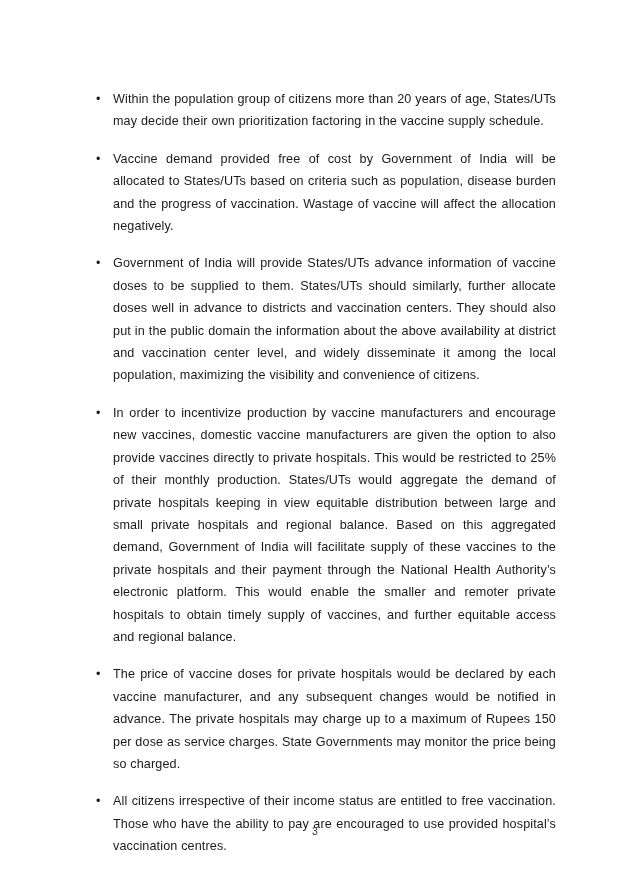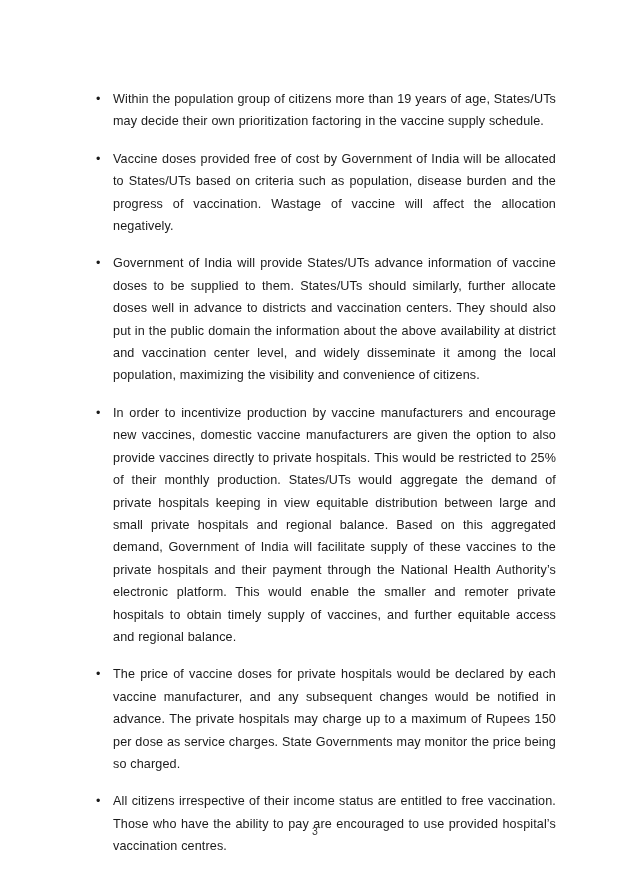--- a/index.html
+++ b/index.html
@@ -74,26 +74,26 @@
 </head>
 <body>
 
 <div class="page">
 
   <div class="content">
     <ul class="bullet-list">
 
       <li class="bullet-item">
         <span class="bullet-marker">•</span>
-        <span class="bullet-text">Within the population group of citizens more than 19 years of age, States/UTs may decide their own prioritization factoring in the vaccine supply schedule.</span>
+        <span class="bullet-text">Within the population group of citizens more than 20 years of age, States/UTs may decide their own prioritization factoring in the vaccine supply schedule.</span>
       </li>
 
       <li class="bullet-item">
         <span class="bullet-marker">•</span>
-        <span class="bullet-text">Vaccine doses provided free of cost by Government of India will be allocated to States/UTs based on criteria such as population, disease burden and the progress of vaccination.  Wastage of vaccine will affect the allocation negatively.</span>
+        <span class="bullet-text">Vaccine demand provided free of cost by Government of India will be allocated to States/UTs based on criteria such as population, disease burden and the progress of vaccination.  Wastage of vaccine will affect the allocation negatively.</span>
       </li>
 
       <li class="bullet-item">
         <span class="bullet-marker">•</span>
         <span class="bullet-text">Government of India will provide States/UTs advance information of vaccine doses to be supplied to them. States/UTs should similarly, further allocate doses well in advance to districts and vaccination centers. They should also put in the public domain the information about the above availability at district and vaccination center level, and widely disseminate it among the local population, maximizing the visibility and convenience of citizens.</span>
       </li>
 
       <li class="bullet-item">
         <span class="bullet-marker">•</span>
         <span class="bullet-text">In order to incentivize production by vaccine manufacturers and encourage new vaccines, domestic vaccine manufacturers are given the option to also provide vaccines directly to private hospitals. This would be restricted to 25% of their monthly production. States/UTs would aggregate the demand of private hospitals keeping in view equitable distribution between large and small private hospitals and regional balance. Based on this aggregated demand, Government of India will facilitate supply of these vaccines to the private hospitals and their payment through the National Health Authority’s electronic platform. This would enable the smaller and remoter private hospitals to obtain timely supply of vaccines, and further equitable access and regional balance.</span>

